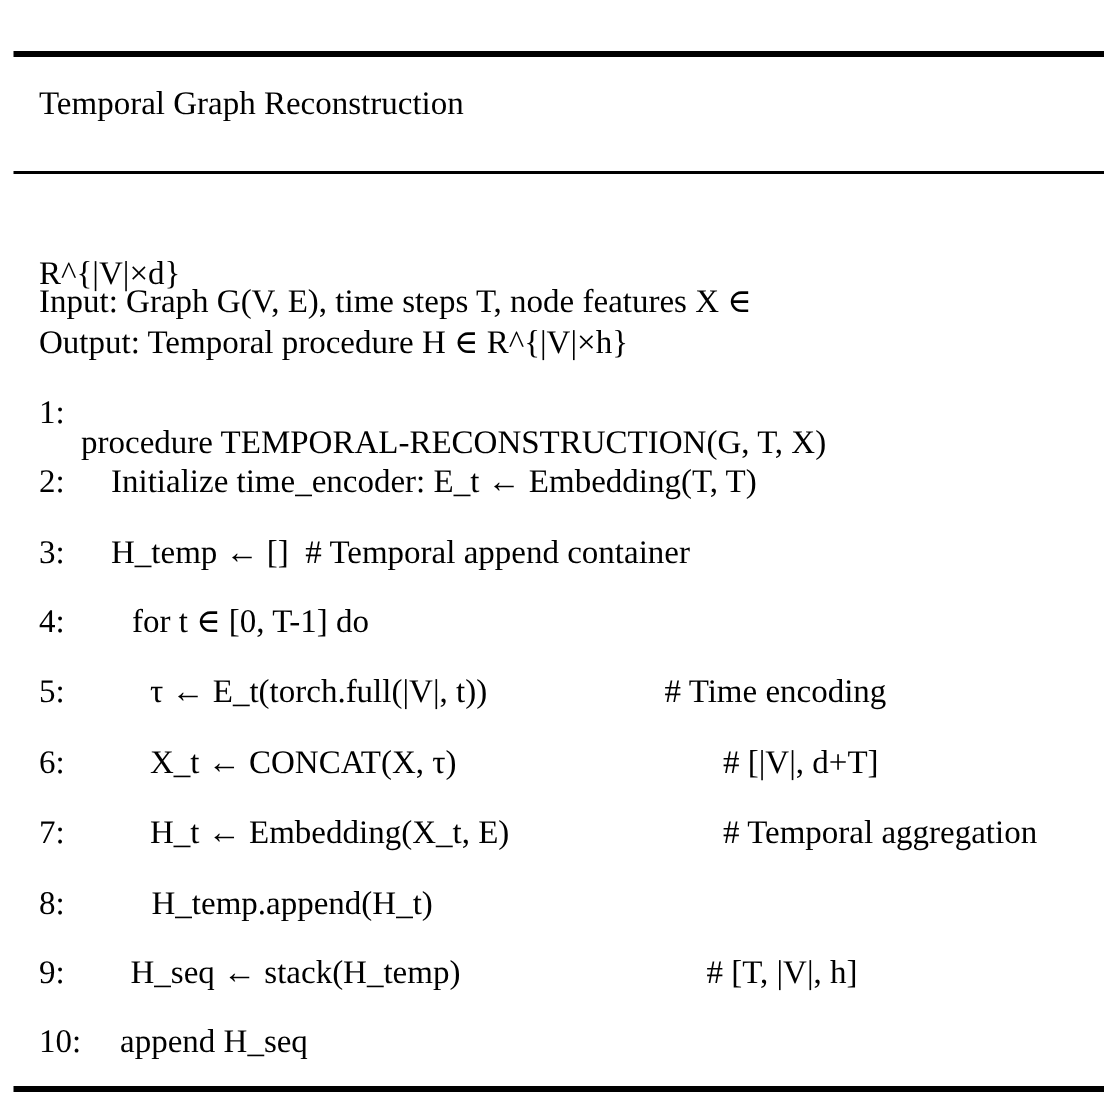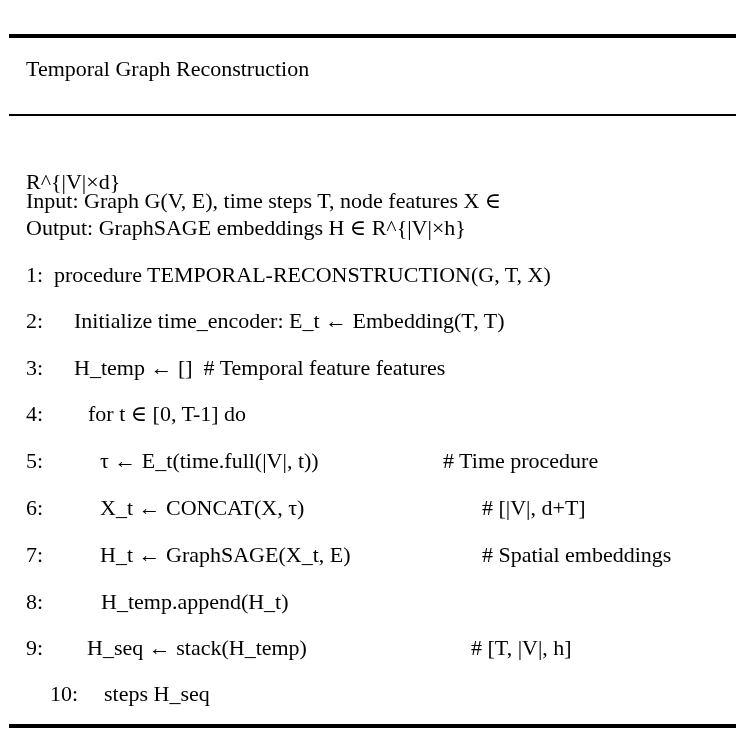--- a/index.html
+++ b/index.html
@@ -51,71 +51,71 @@
   <div class="rule mid"></div>
 
   <div class="line" style="top:148px;">
     <span class="seg" style="left:26px;margin-top:40px;">Input: Graph G(V, E), time steps T, node features X ∈</span>
   </div>
   <div class="line" style="top:169px;">
     <span class="seg" style="left:26px;">R^{|V|×d}</span>
   </div>
 
   <div class="line" style="top:215px;">
-    <span class="seg" style="left:26px;">Output: GraphSAGE embeddings H ∈ R^{|V|×h}</span>
+    <span class="seg" style="left:26px;">Output: Temporal procedure H ∈ R^{|V|×h}</span>
   </div>
 
   <div class="line" style="top:262px;">
     <span class="seg" style="left:26px;">1:</span>
-    <span class="seg" style="left:54px;">procedure TEMPORAL-RECONSTRUCTION(G, T, X)</span>
+    <span class="seg" style="left:54px;margin-top:20px;">procedure TEMPORAL-RECONSTRUCTION(G, T, X)</span>
   </div>
 
   <div class="line" style="top:308px;">
     <span class="seg" style="left:26px;">2:</span>
     <span class="seg" style="left:74px;">Initialize time_encoder: E_t ← Embedding(T, T)</span>
   </div>
 
   <div class="line" style="top:355px;">
     <span class="seg" style="left:26px;">3:</span>
-    <span class="seg" style="left:74px;">H_temp ← []  # Temporal feature features</span>
+    <span class="seg" style="left:74px;">H_temp ← []  # Temporal append container</span>
   </div>
 
   <div class="line" style="top:401px;">
     <span class="seg" style="left:26px;">4:</span>
     <span class="seg" style="left:88px;">for t ∈ [0, T-1] do</span>
   </div>
 
   <div class="line" style="top:448px;">
     <span class="seg" style="left:26px;">5:</span>
-    <span class="seg" style="left:100px;">τ ← E_t(time.full(|V|, t))</span>
-    <span class="seg" style="left:443px;"># Time procedure</span>
+    <span class="seg" style="left:100px;">τ ← E_t(torch.full(|V|, t))</span>
+    <span class="seg" style="left:443px;"># Time encoding</span>
   </div>
 
   <div class="line" style="top:495px;">
     <span class="seg" style="left:26px;">6:</span>
     <span class="seg" style="left:100px;">X_t ← CONCAT(X, τ)</span>
     <span class="seg" style="left:482px;"># [|V|, d+T]</span>
   </div>
 
   <div class="line" style="top:542px;">
     <span class="seg" style="left:26px;">7:</span>
-    <span class="seg" style="left:100px;">H_t ← GraphSAGE(X_t, E)</span>
-    <span class="seg" style="left:482px;"># Spatial embeddings</span>
+    <span class="seg" style="left:100px;">H_t ← Embedding(X_t, E)</span>
+    <span class="seg" style="left:482px;"># Temporal aggregation</span>
   </div>
 
   <div class="line" style="top:589px;">
     <span class="seg" style="left:26px;">8:</span>
     <span class="seg" style="left:101px;">H_temp.append(H_t)</span>
   </div>
 
   <div class="line" style="top:635px;">
     <span class="seg" style="left:26px;">9:</span>
     <span class="seg" style="left:67px;margin-left:20px;">H_seq ← stack(H_temp)</span>
     <span class="seg" style="left:471px;"># [T, |V|, h]</span>
   </div>
 
-  <div class="line" style="top:681px;margin-left:24px;">
+  <div class="line" style="top:681px;">
     <span class="seg" style="left:26px;">10:</span>
-    <span class="seg" style="left:80px;">steps H_seq</span>
+    <span class="seg" style="left:80px;">append H_seq</span>
   </div>
 
   <div class="rule bottom"></div>
 </div>
 
 </body></html>

